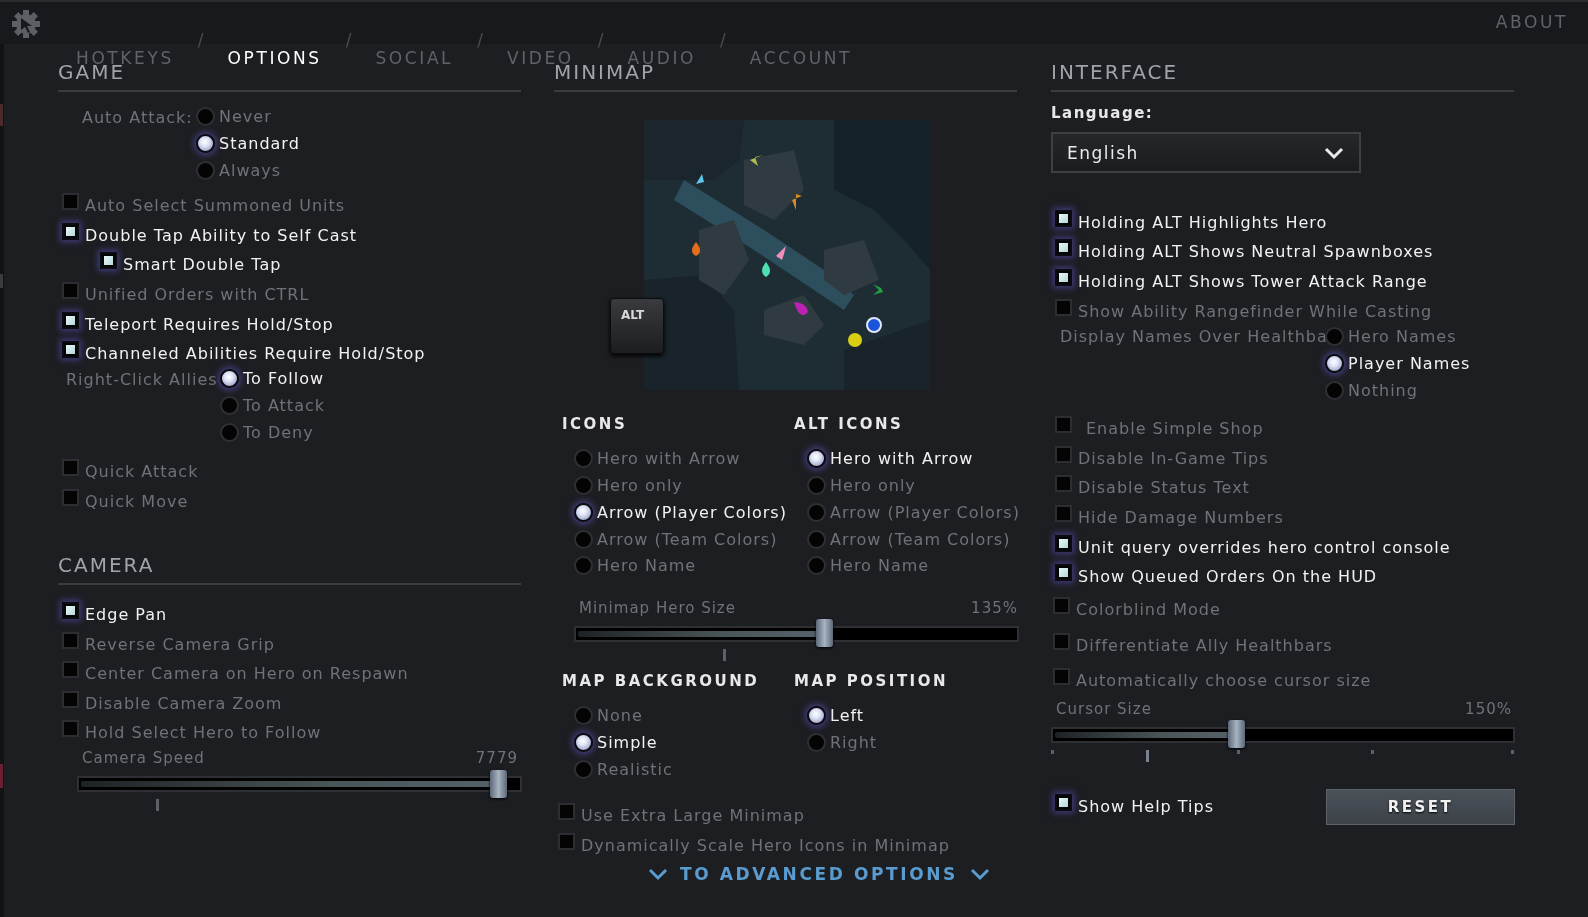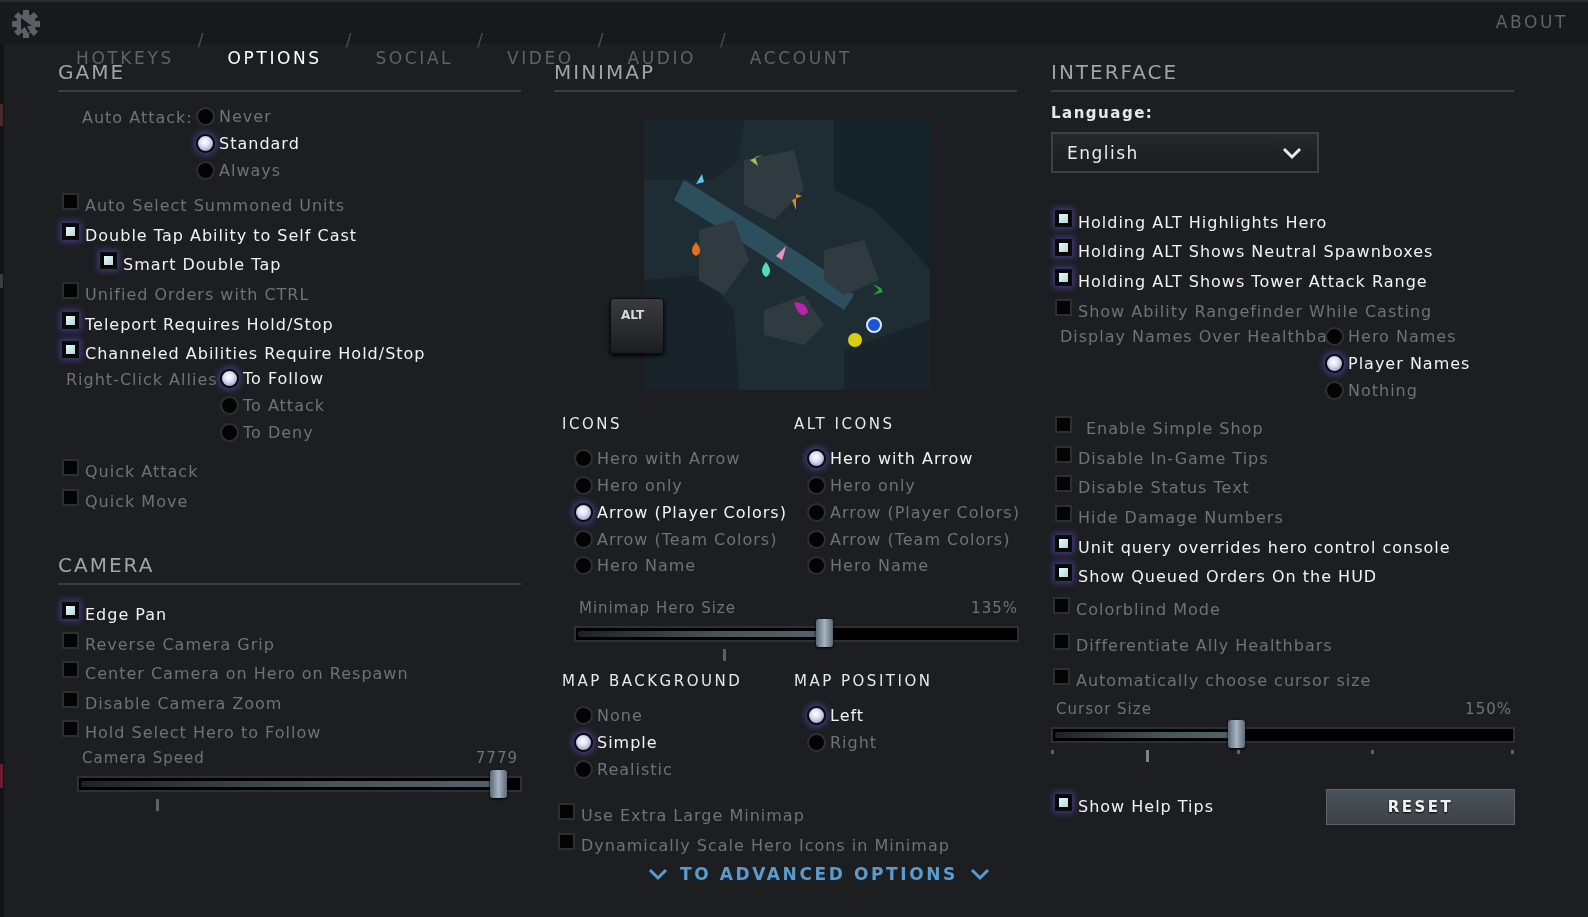--- a/index.html
+++ b/index.html
@@ -23,35 +23,35 @@
   .row .lbl { color: #6f7276; }
   .row.on .lbl { color: #f2f2f2; }
 
   .cb { width: 17px; height: 17px; background: #040405; border: 2px solid #2c2e32; margin-right: 6px; position: relative; top: -4px; flex: none; }
   .row.on .cb { border-color: #0b0b12; box-shadow: 0 0 6px 2px rgba(92,84,200,0.55); }
   .row.on .cb::after { content: ""; position: absolute; left: 2px; top: 2px; width: 9px; height: 9px; background: linear-gradient(135deg,#e9f7f7,#b5d7d9); }
 
   .rb { width: 19px; height: 19px; border-radius: 50%; background: #040405; border: 2px solid #2e3034; margin-right: 4px; flex: none; position: relative; }
   .row.on .rb { border-color: #0b0b12; box-shadow: 0 0 6px 2px rgba(100,90,210,0.55); background: radial-gradient(circle at 45% 40%, #ffffff 0%, #dfe4f5 35%, #a9afd0 70%, #2a2c44 100%); }
 
-  .sub-h { position: absolute; font-size: 15px; letter-spacing: 2.5px; color: #e8e8e8; font-weight: normal; }
+  .sub-h { position: absolute; font-size: 15px; letter-spacing: 2.5px; color: #e8e8e8; font-weight: bold; }
   .plain { position: absolute; font-size: 16px; letter-spacing: 1px; color: #6f7276; white-space: nowrap; }
 
   .slider-lbl { position: absolute; font-size: 15px; letter-spacing: 1px; color: #6f7276; }
   .slider-val { position: absolute; font-size: 15px; letter-spacing: 1px; color: #6f7276; text-align: right; }
   .track { position: absolute; height: 16px; background: #000; border: 2px solid #2e3034; }
   .track .fill { position: absolute; left: 2px; top: 3px; height: 6px; background: linear-gradient(90deg,#1d2225,#4a5558 60%,#55626a); border-radius: 2px; }
   .thumb { position: absolute; width: 17px; height: 28px; border-radius: 3px; background: linear-gradient(90deg,#5d6876,#a6b3c1 50%,#5d6876); box-shadow: 0 1px 3px #000; }
   .tick { position: absolute; width: 3px; background: #5d6066; }
 
   .minimap { position: absolute; left: 644px; top: 120px; width: 286px; height: 270px; background: #1c2a2f; overflow: hidden; }
   .altkey { position: absolute; left: 610px; top: 298px; width: 54px; height: 56px; border-radius: 4px; background: linear-gradient(#3a3b3e,#1c1d20); border: 1px solid #0c0c0d; box-shadow: 0 2px 4px #000; }
   .altkey span { position: absolute; left: 10px; top: 9px; font-size: 12px; color: #d8d8d8; font-weight: bold; }
 
-  .dropdown { position: absolute; left: 1051px; top: 132px; width: 268px; height: 41px; background: linear-gradient(#25272a,#1b1c1f); border: 2px solid #3e4044; display: flex; align-items: center; padding-left: 14px; font-size: 17px; letter-spacing: 1.5px; color: #eaeaea; cursor: pointer; }
+  .dropdown { position: absolute; left: 1051px; top: 132px; width: 310px; height: 41px; background: linear-gradient(#25272a,#1b1c1f); border: 2px solid #3e4044; display: flex; align-items: center; padding-left: 14px; font-size: 17px; letter-spacing: 1.5px; color: #eaeaea; cursor: pointer; }
   .dropdown .chev { position: absolute; right: 14px; top: 8px; width: 22px; height: 22px; }
 
   .reset { position: absolute; left: 1326px; top: 789px; width: 189px; height: 36px; background: linear-gradient(#4a5158,#3c4248); border: 1px solid #5b6269; color: #f1f1f1; font-size: 15px; font-weight: bold; letter-spacing: 2.5px; display: flex; align-items: center; justify-content: center; cursor: pointer; text-shadow: 0 1px 2px #000; }
 
   .adv { position: absolute; left: 636px; top: 864px; display: flex; align-items: center; font-size: 17px; letter-spacing: 2.6px; color: #5a9ccf; font-weight: bold; cursor: pointer; }
   .adv svg { width: 20px; height: 14px; margin: 0 12px; }
 </style>
 </head>
 <body>
 

